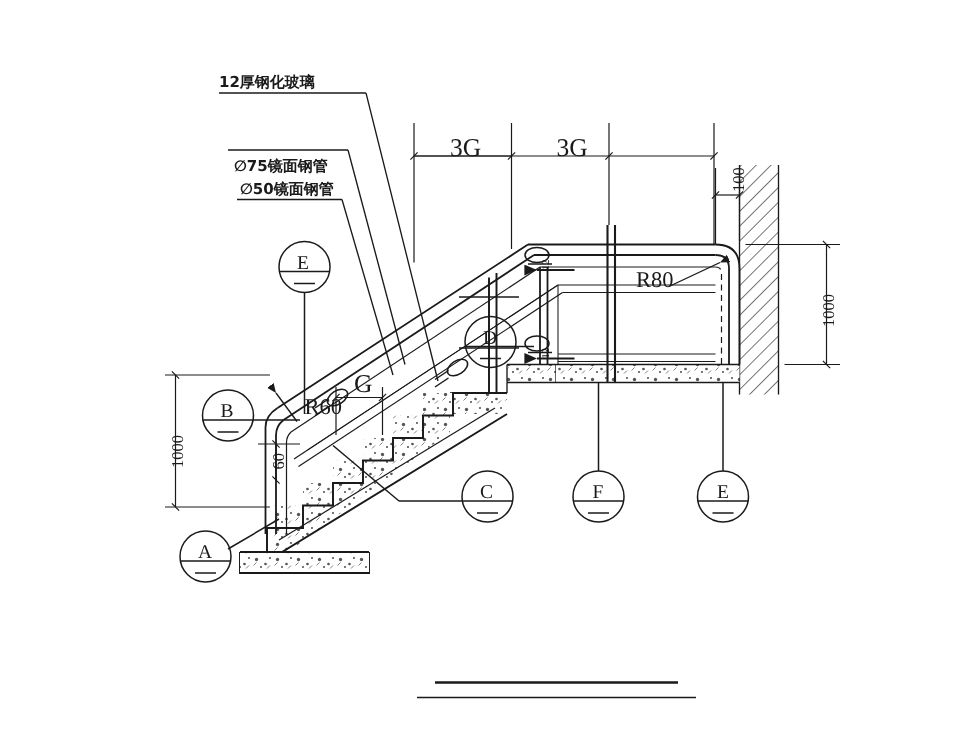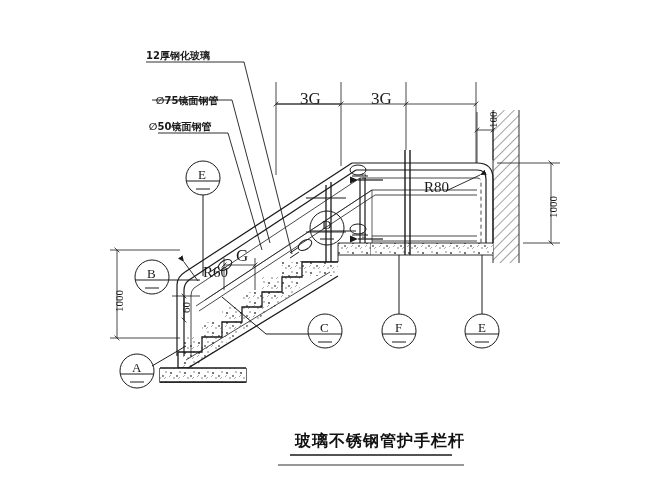--- a/index.html
+++ b/index.html
@@ -305,23 +305,23 @@
       <g>
         <line x1="290" y1="455" x2="452" y2="455" stroke-width="1.6"></line>
         <line x1="278" y1="465" x2="464" y2="465" stroke-width="0.9"></line>
       </g>
 
     </g>
   </svg>
 
   <div class="lbl cn" style="left:146px; top:51px;">12厚钢化玻璃</div>
 
-  <div class="lbl cn" style="left:156px; top:96px;">∅75镜面钢管</div>
-
-  <div class="lbl cn" style="left:149px; top:122px;">∅50镜面钢管</div>
+  <div class="lbl cn" style="left:156px; top:107px;">∅75镜面钢管</div>
+
+  <div class="lbl cn" style="left:160px; top:122px;">∅50镜面钢管</div>
 
   <div class="lbl dim" style="left:300px; top:90px;">3G</div>
 
   <div class="lbl dim" style="left:371px; top:90px;">3G</div>
 
   <div class="lbl dim" style="left:236px; top:247px;">G</div>
 
   <div class="lbl dim-v" style="left:488px; top:128px;">100</div>
 
   <div class="lbl dim-v" style="left:548px; top:218px;">1000</div>
@@ -345,15 +345,14 @@
   <div class="lbl bubble-letter" style="left:132px; top:361px;">A</div>
 
   <div class="lbl bubble-letter" style="left:322px; top:218px;">D</div>
 
   <div class="lbl bubble-letter" style="left:320px; top:321px;">C</div>
 
   <div class="lbl bubble-letter" style="left:395px; top:321px;">F</div>
 
   <div class="lbl bubble-letter" style="left:478px; top:321px;">E</div>
 
-  <div class="lbl title-cn" style="left:295px; top:433px;">玻璃不锈钢管护手栏杆</div>
 
 </div>
 
 </body></html>

